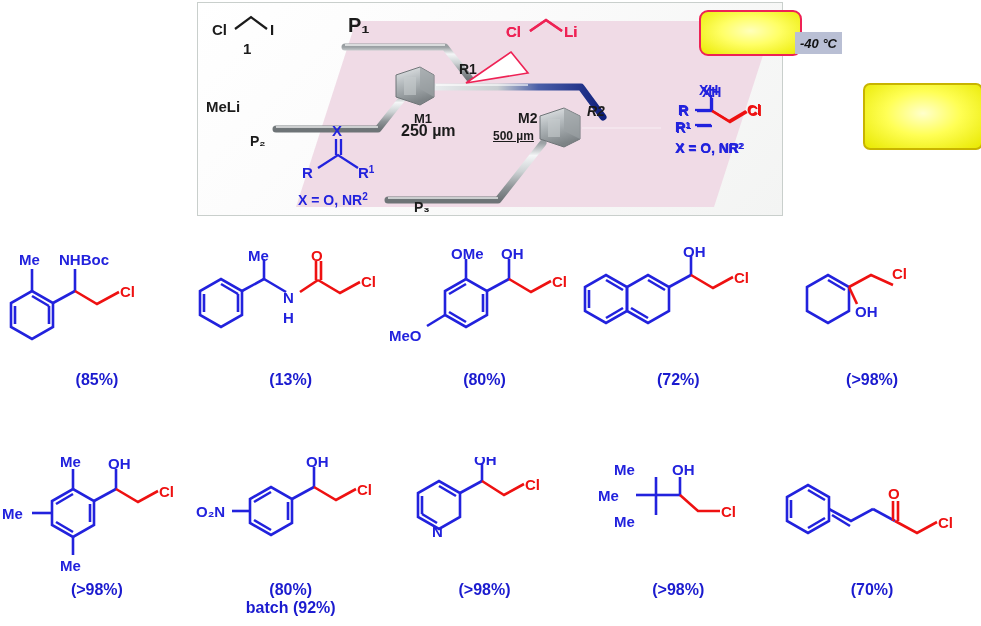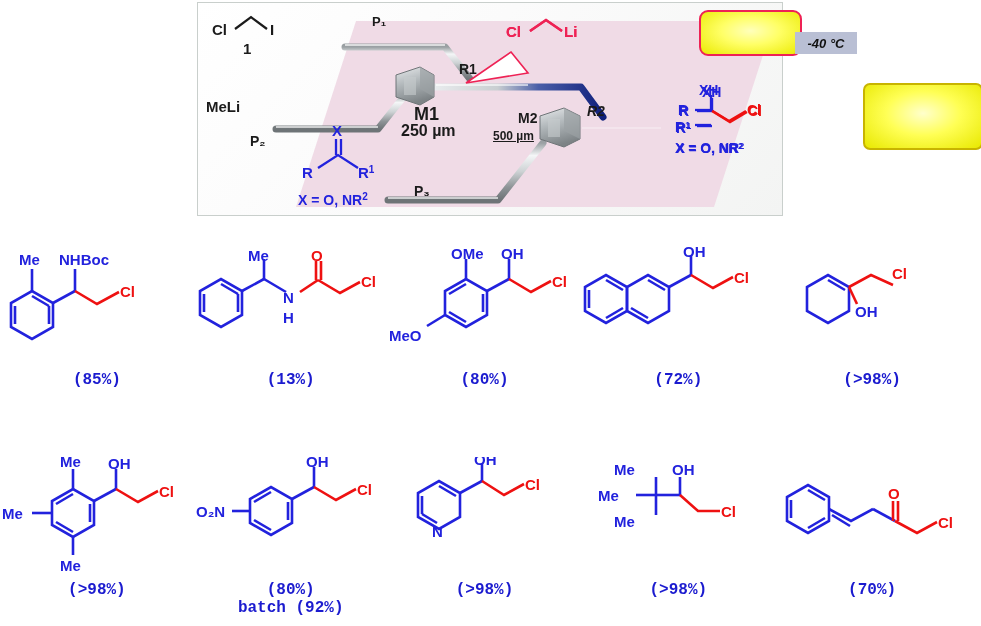--- a/index.html
+++ b/index.html
@@ -12,21 +12,21 @@
   #reactor-frame{
     position:absolute;left:197px;top:2px;width:586px;height:214px;
     border:1px solid #c9cfcc;
     background:linear-gradient(135deg,#ffffff 0%,#fbfbfb 40%,#f3f4f3 100%);
     box-sizing:border-box;
   }
   #reactor-svg{position:absolute;left:0;top:0;}
   .lbl{position:absolute;font-weight:bold;color:#1b1b1b;}
   
   #temp-badge{
-    position:absolute;left:597px;top:29px;width:62px;height:22px;
+    position:absolute;left:597px;top:29px;width:47px;height:22px;
     background:#b9bfd4;display:flex;align-items:center;justify-content:center;
     font-weight:bold;font-style:italic;font-size:13px;color:#111;
   }
   
   .callout{
     position:absolute;
     background:radial-gradient(ellipse at 50% 45%,#ffffbb 0%,#ffff66 42%,#eaea00 100%);
     border:2px solid #ee2255;border-radius:9px;
   }
   #callout-reagent{left:501px;top:7px;width:99px;height:42px;}
@@ -37,21 +37,21 @@
   }
   #callout-product{left:665px;top:80px;width:116px;height:63px;}
   
   .grid-row{position:absolute;left:0;width:969px;display:flex;}
   .cell{flex:1;display:flex;flex-direction:column;align-items:center;}
   .struct-wrap{height:120px;display:flex;align-items:flex-end;justify-content:center;}
   .yield{
     margin-top:6px;color:#1b1bcf;font-weight:bold;font-size:16px;
     text-align:center;line-height:1.15;
   }
-  .yield span{display:block;font-family:Liberation Mono, monospace;}
+  .yield span{display:block;}
   text{font-family:"Liberation Sans", sans-serif;font-weight:bold;}
 </style>
 </head>
 <body>
 
 <div id="reactor-frame">
 
   <svg id="reactor-svg" width="586" height="214" viewBox="0 0 586 214">
     <defs>
       <linearGradient id="tubeGrad" x1="0" y1="0" x2="0" y2="1">
@@ -181,25 +181,25 @@
       <path d="M514,108 L532,119 L549,109"></path>
     </g>
     <text x="504" y="94" font-size="14" fill="#2222dd" font-weight="bold">XH</text>
     <text x="481" y="113" font-size="14" fill="#2222dd" font-weight="bold">R</text>
     <text x="478" y="130" font-size="14" fill="#2222dd" font-weight="bold">R<tspan font-size="9" dy="-4">1</tspan></text>
     <text x="550" y="113" font-size="14" fill="#ee1111" font-weight="bold">Cl</text>
     <text x="478" y="150" font-size="13.5" fill="#2222dd" font-weight="bold">X = O, NR<tspan font-size="9" dy="-4">2</tspan></text>
   </svg>
 
   <div class="lbl" style="left:8px;top:95px;font-size:15px;">MeLi</div>
-  <div class="lbl" style="left:150px;top:11px;font-size:13px;margin-left:24px;">P₁</div>
+  <div class="lbl" style="left:150px;top:11px;font-size:20px;">P₁</div>
   <div class="lbl" style="left:52px;top:130px;font-size:14px;">P₂</div>
-  <div class="lbl" style="left:216px;top:180px;font-size:14px;">P₃</div>
-
-  <div class="lbl" style="left:216px;top:101px;font-size:18px;">M1</div>
+  <div class="lbl" style="left:216px;top:196px;font-size:14px;">P₃</div>
+
+  <div class="lbl" style="left:216px;top:108px;font-size:13px;">M1</div>
   <div class="lbl" style="left:203px;top:119px;font-size:16px;">250 µm</div>
   <div class="lbl" style="left:320px;top:107px;font-size:14px;">M2</div>
   <div class="lbl" style="left:295px;top:126px;font-size:12px;text-decoration:underline;">500 µm</div>
 
   <div class="lbl" style="left:261px;top:58px;font-size:14px;">R1</div>
   <div class="lbl" style="left:389px;top:100px;font-size:14px;font-style:italic;">R2</div>
 
   <div id="temp-badge">-40 °C</div>
 </div>
 

